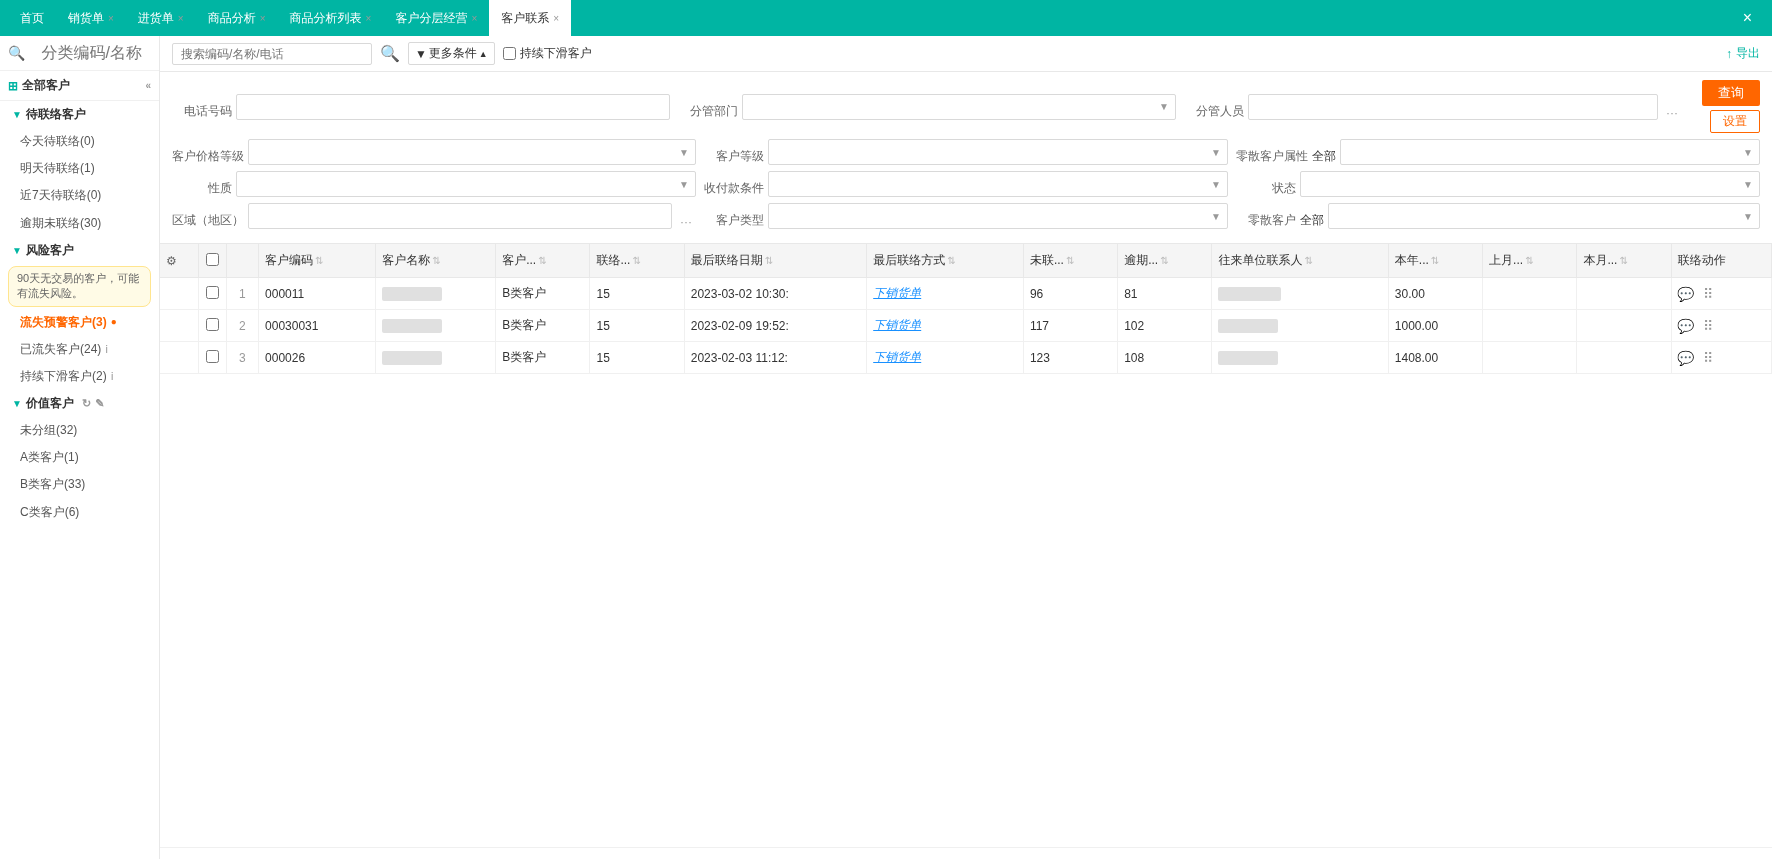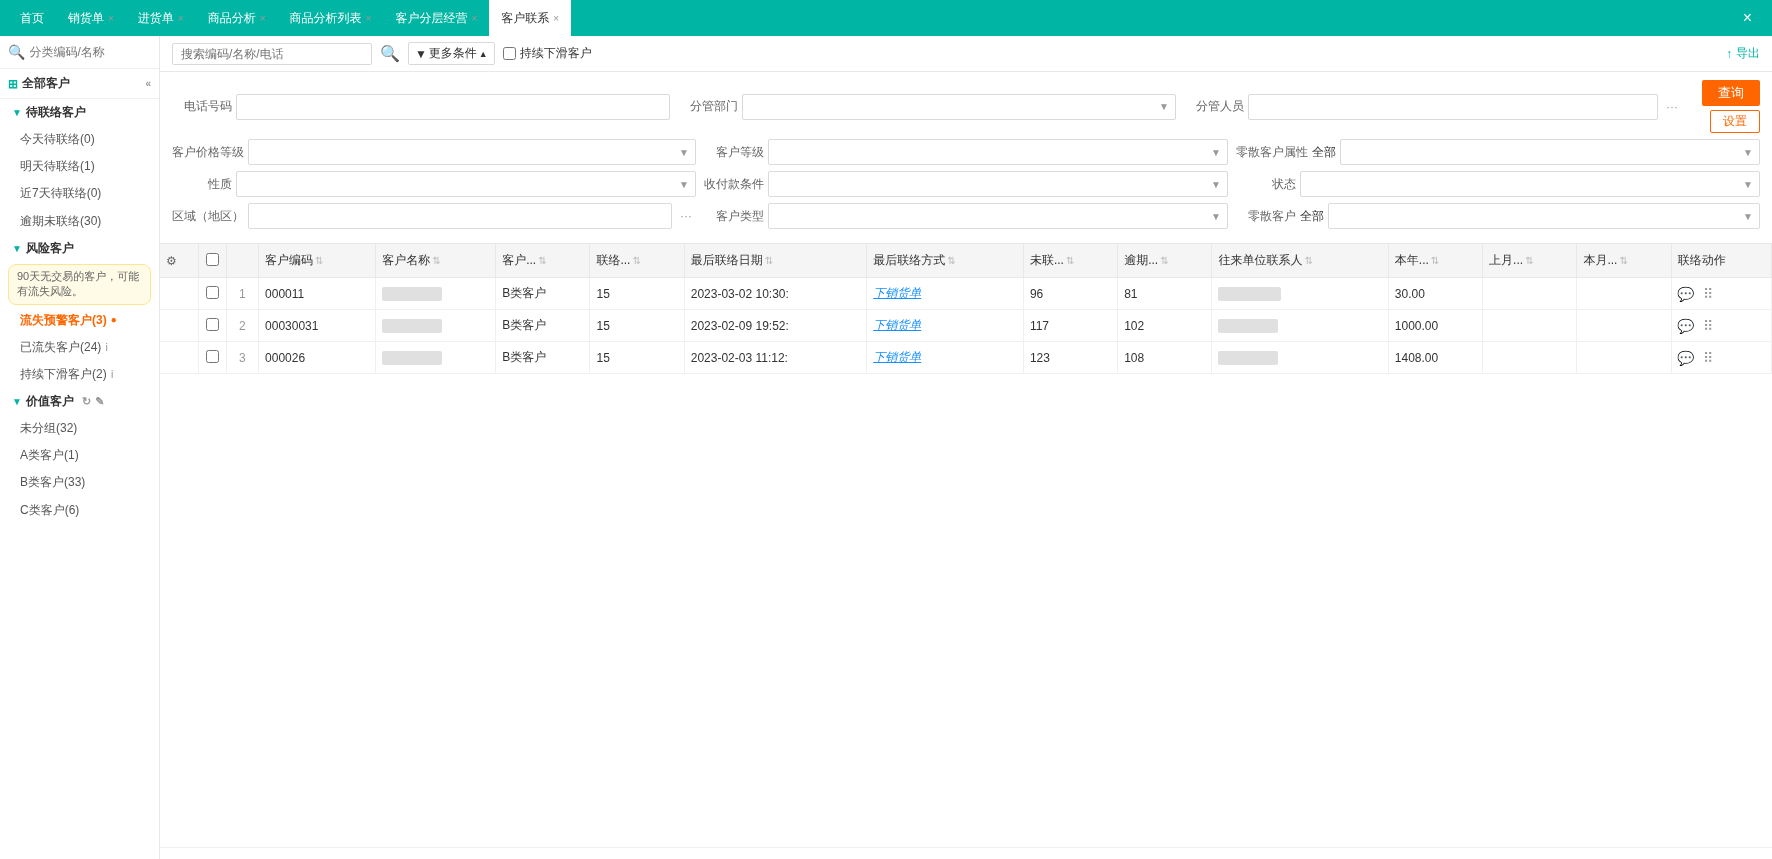--- a/index.html
+++ b/index.html
@@ -53,22 +53,23 @@
       display: flex;
       align-items: center;
       padding: 8px;
       border-bottom: 1px solid #f0f0f0;
       gap: 4px;
     }
     .sidebar-search input {
       border: none;
       outline: none;
       flex: 1;
-      font-size: 12px;
+      font-size: 16px;
       color: #a16207;
+      margin-left: 12px;
     }
     .search-icon { color: #ccc; font-size: 14px; }
 
     .sidebar-header {
       display: flex;
       align-items: center;
       padding: 6px 8px;
       color: #333;
       font-weight: bold;
       cursor: pointer;
@@ -172,21 +173,21 @@
       padding: 8px 12px;
     }
     .filter-row {
       display: flex;
       align-items: center;
       margin-bottom: 6px;
       gap: 8px;
     }
     .filter-field {
       display: flex;
-      align-items: center;
+      align-items: flex-end;
       flex: 1;
       gap: 4px;
     }
     .filter-label {
       color: #666;
       white-space: nowrap;
       min-width: 60px;
       text-align: right;
     }
     .filter-input {

